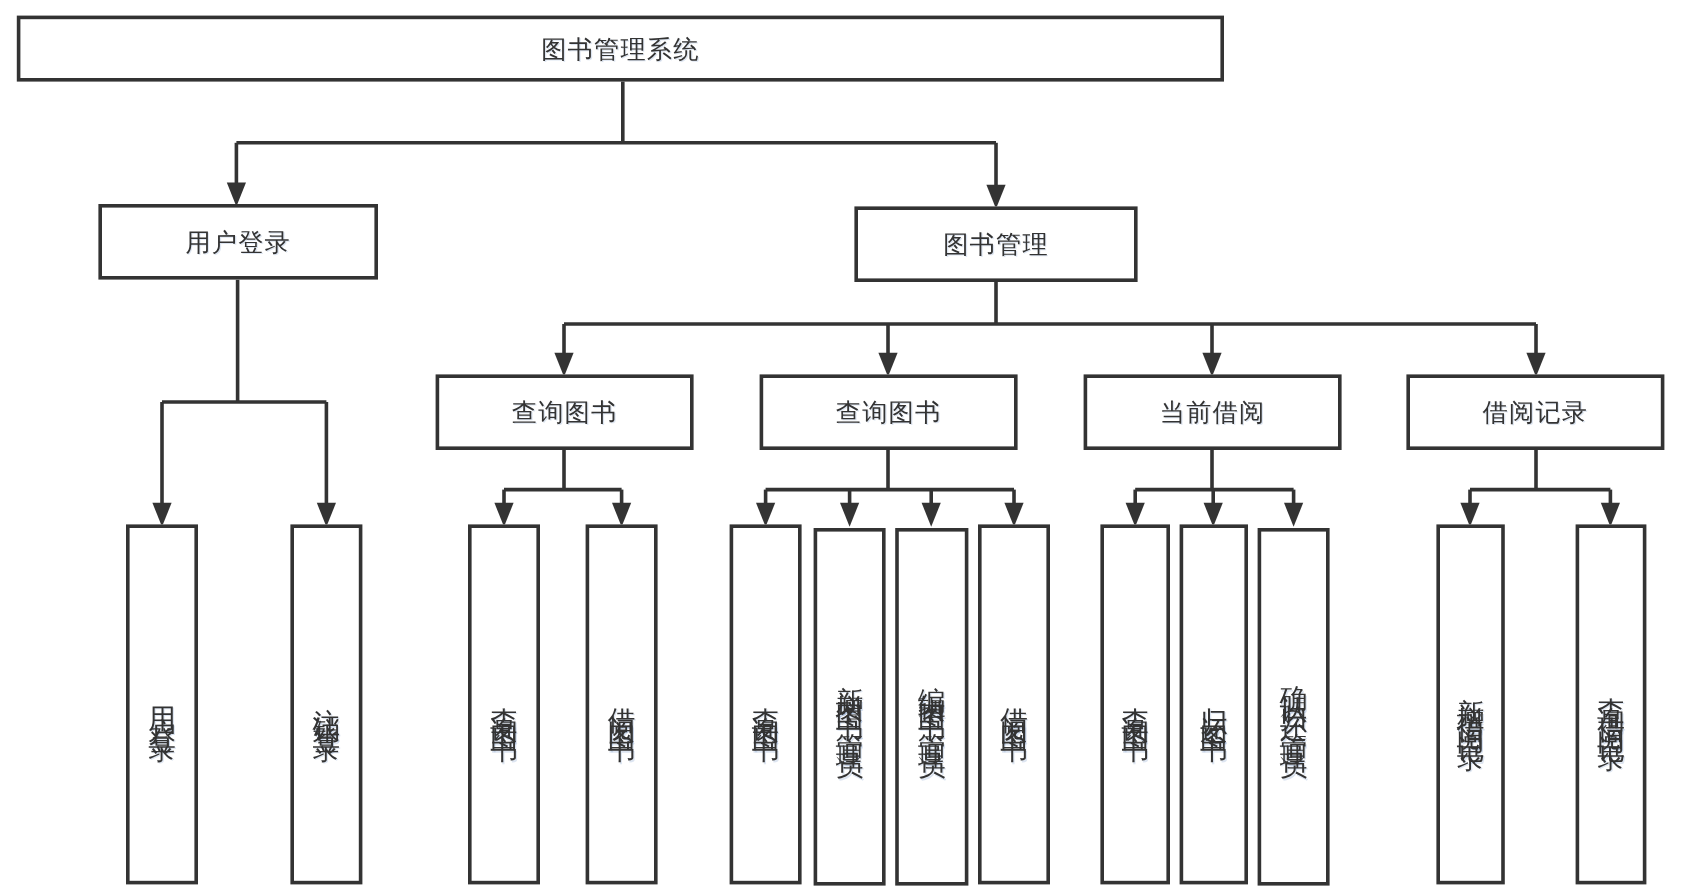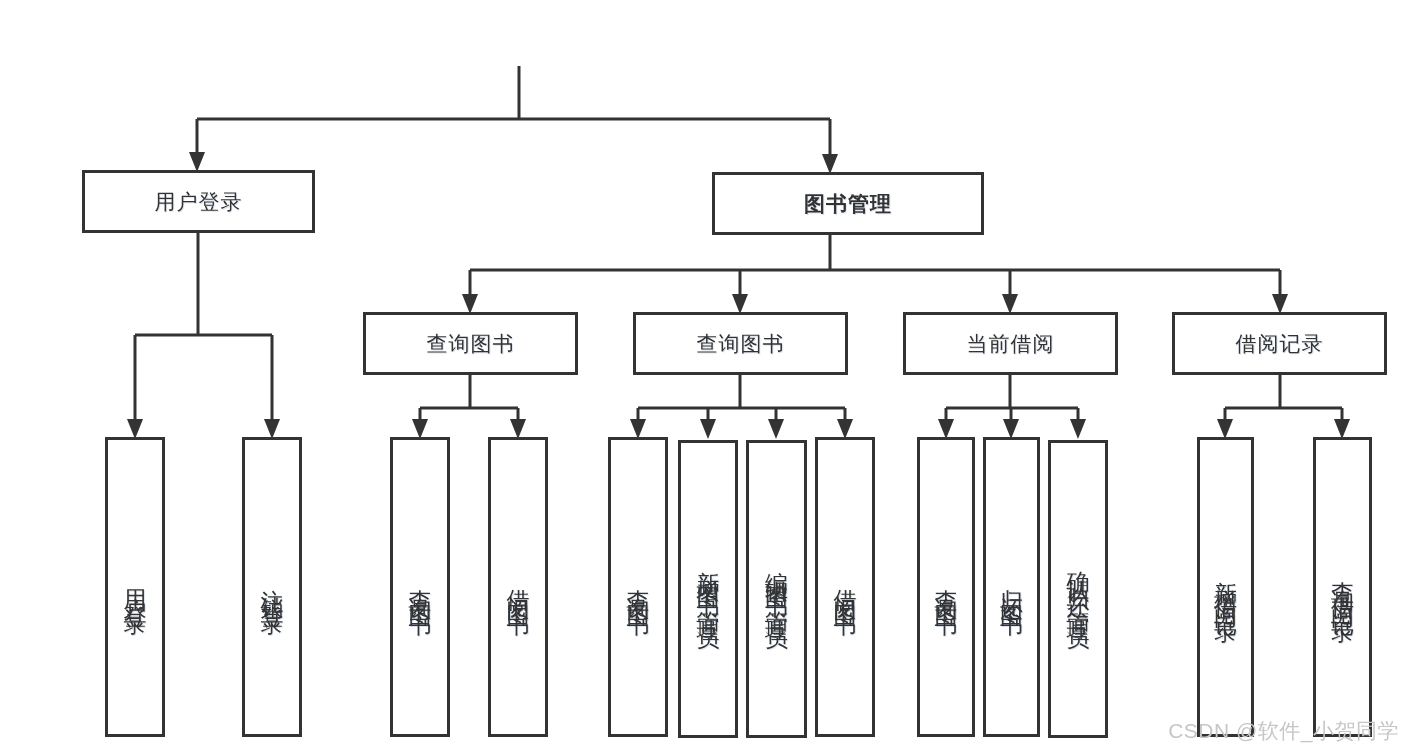--- a/index.html
+++ b/index.html
@@ -121,25 +121,28 @@
       <polygon points="768,419 784,419 776,439"></polygon>
       <polygon points="837,419 853,419 845,439"></polygon>
       <polygon points="938,419 954,419 946,439"></polygon>
       <polygon points="1003,419 1019,419 1011,439"></polygon>
       <polygon points="1070,419 1086,419 1078,439"></polygon>
       <polygon points="1217,419 1233,419 1225,439"></polygon>
       <polygon points="1334,419 1350,419 1342,439"></polygon>
     </g>
   </svg>
 
+  <div class="node hnode" style="left:14px; top:13px; width:1006px; height:55px;">
+    <span>图书管理系统</span>
+  </div>
 
   <div class="node hnode" style="left:82px; top:170px; width:233px; height:63px;">
     <span>用户登录</span>
   </div>
-  <div class="node hnode" style="left:712px; top:172px; width:272px; height:63px;font-weight:bold;">
+  <div class="node hnode" style="left:712px; top:172px; width:236px; height:63px;">
     <span>图书管理</span>
   </div>
 
   <div class="node hnode" style="left:363px; top:312px; width:215px; height:63px;">
     <span>查询图书</span>
   </div>
   <div class="node hnode" style="left:633px; top:312px; width:215px; height:63px;">
     <span>查询图书</span>
   </div>
   <div class="node hnode" style="left:903px; top:312px; width:215px; height:63px;">
@@ -186,15 +189,14 @@
     <span>确认归还（管理员）</span>
   </div>
 
   <div class="node vnode" style="left:1197px; top:437px; width:57px; height:300px;">
     <span>新增借阅记录</span>
   </div>
   <div class="node vnode" style="left:1313px; top:437px; width:59px; height:300px;">
     <span>查询借阅记录</span>
   </div>
 
-  <div class="watermark">CSDN @软件_小贺同学</div>
 
 </div>
 
 </body></html>

